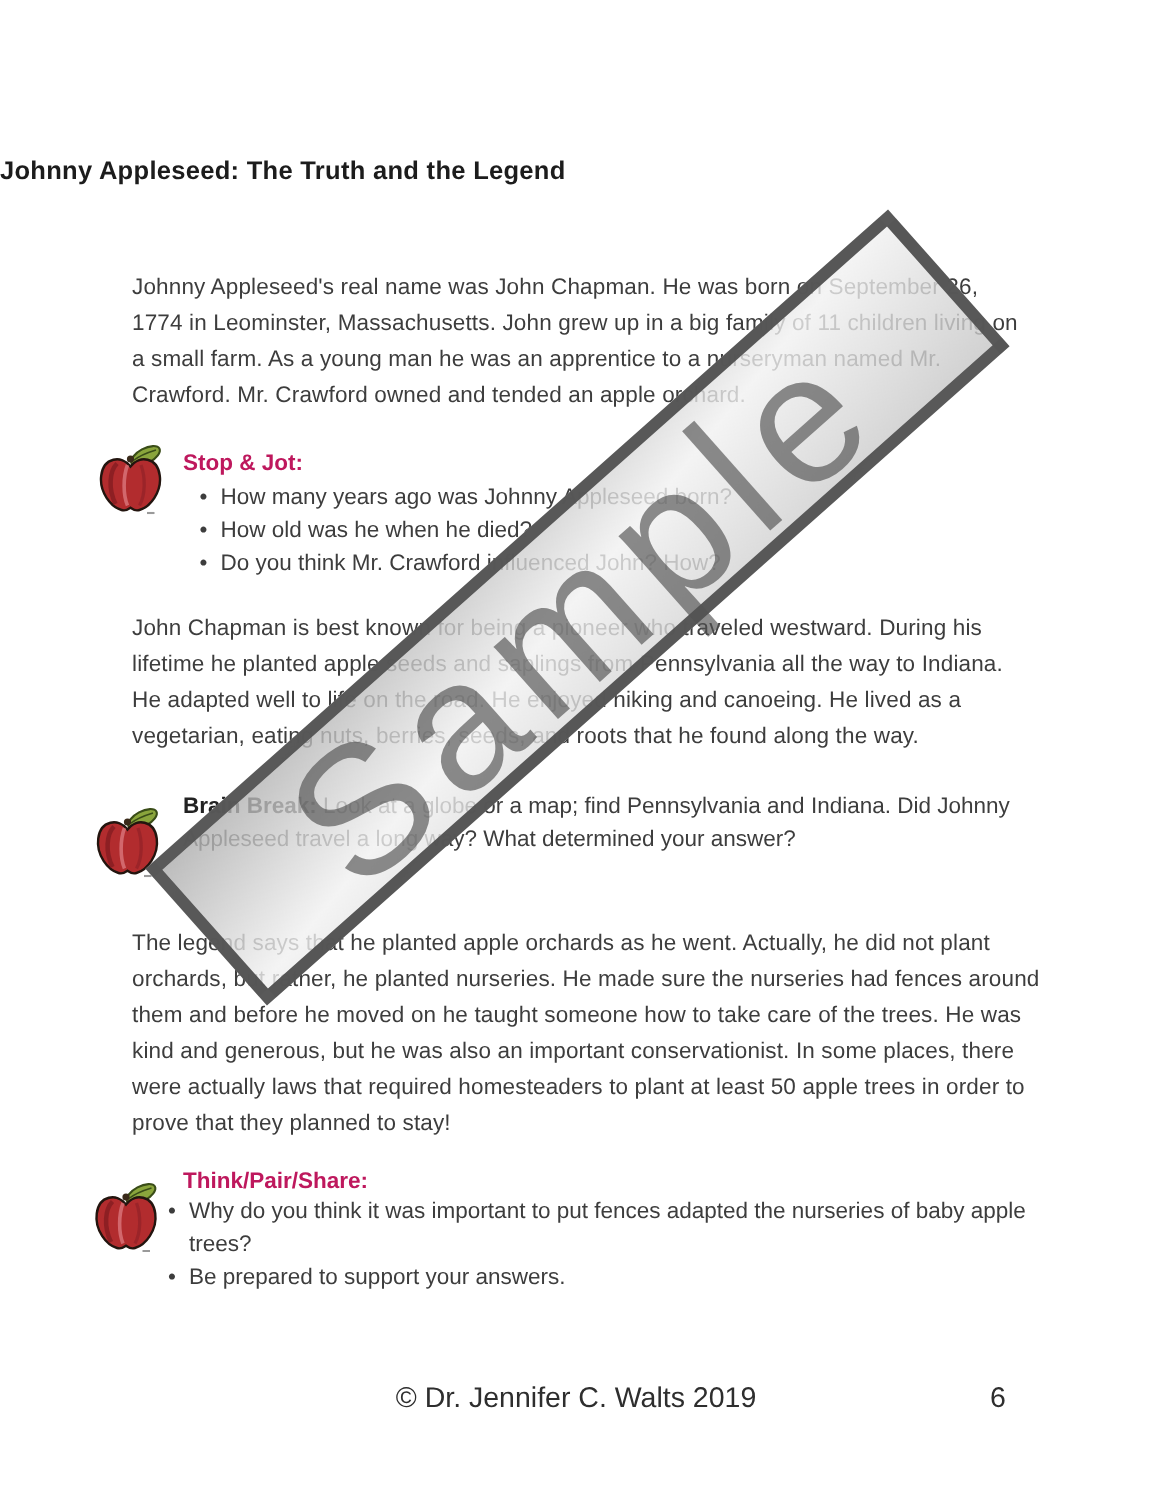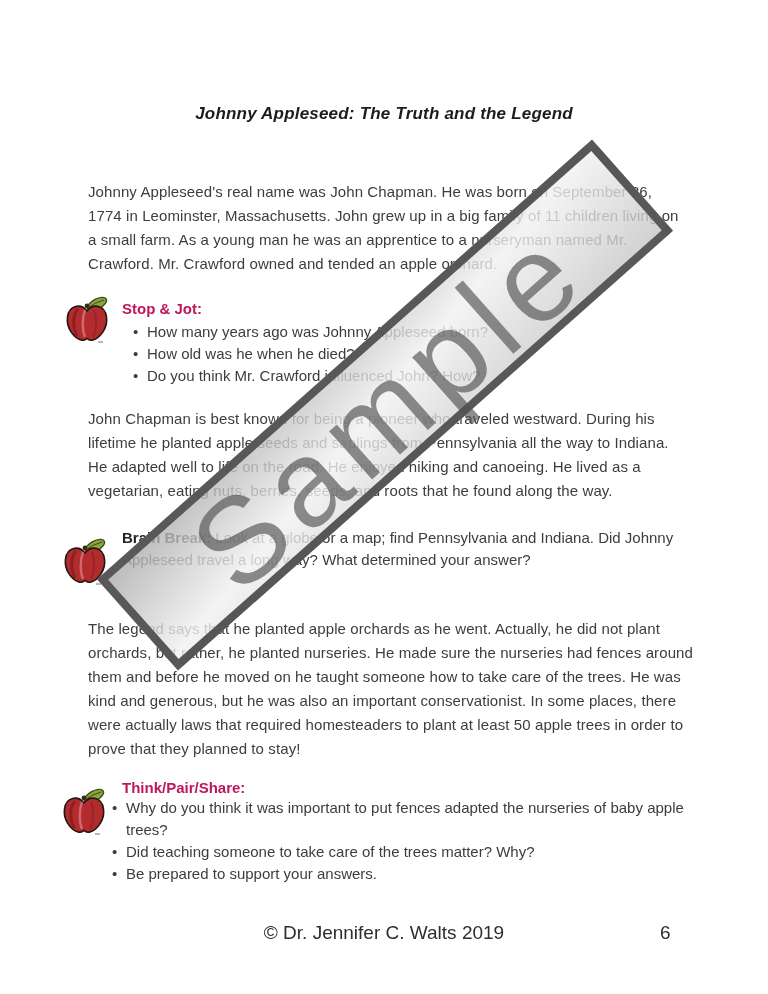--- a/index.html
+++ b/index.html
@@ -6,24 +6,22 @@
   .page{
     position:relative;
     width:768px;height:994px;
     background:#ffffff;
     font-family:"Liberation Sans",sans-serif;
     color:#3d3d3d;
     overflow:hidden;
   }
   .doc-title{
     position:absolute;top:104px;left:0;width:768px;
-    text-align:center;
     font-size:17px;font-weight:bold;color:#1c1c1c;
     letter-spacing:0.2px;
-    font-style:italic;
   }
   .body-par{
     position:absolute;left:88px;width:600px;
     font-size:15px;line-height:24px;color:#3d3d3d;
     letter-spacing:0.1px;
   }
   .p1{top:165px;}
   .p2{top:392px;}
   .p3{top:602px;width:606px;}
   .section-heading{
@@ -134,21 +132,20 @@
     <circle cx="23" cy="12" r="2.4" fill="#3a2a1a"></circle>
     <path d="M23 17 C17 9 5 11 3.5 23 C2 34 10 44 17 46 C20 47 21.5 45.5 23 44.5 C24.5 45.5 26 47 29 46 C36 44 44 34 42.5 23 C41 11 29 9 23 17 Z" fill="#b22c2e" stroke="#23150f" stroke-width="1.6"></path>
     <path d="M14 15 C9 20 8 32 13 42" stroke="#7e1a20" stroke-width="3" fill="none" opacity="0.7"></path>
     <path d="M21 16 C18 24 18 36 21 43" stroke="#d9777c" stroke-width="2.4" fill="none" opacity="0.8"></path>
     <path d="M30 16 C33 24 33 36 29 43" stroke="#8c2026" stroke-width="2.2" fill="none" opacity="0.6"></path>
     <path d="M34 48 h5" stroke="#9a9a9a" stroke-width="1.4"></path>
   </svg>
   <div class="section-heading tps-heading">Think/Pair/Share:</div>
   <ul class="bullet-list tps-list">
     <li>Why do you think it was important to put fences adapted the nurseries of baby apple trees?</li>
-    <li>Did teaching someone to take care of the trees matter?  Why?</li>
     <li>Be prepared to support your answers.</li>
   </ul>
 
   <div class="footer">
     <div class="copyright">© Dr. Jennifer C. Walts 2019</div>
     <div class="page-num">6</div>
   </div>
 
   <div class="watermark">
     <span class="watermark-text">Sample</span>

